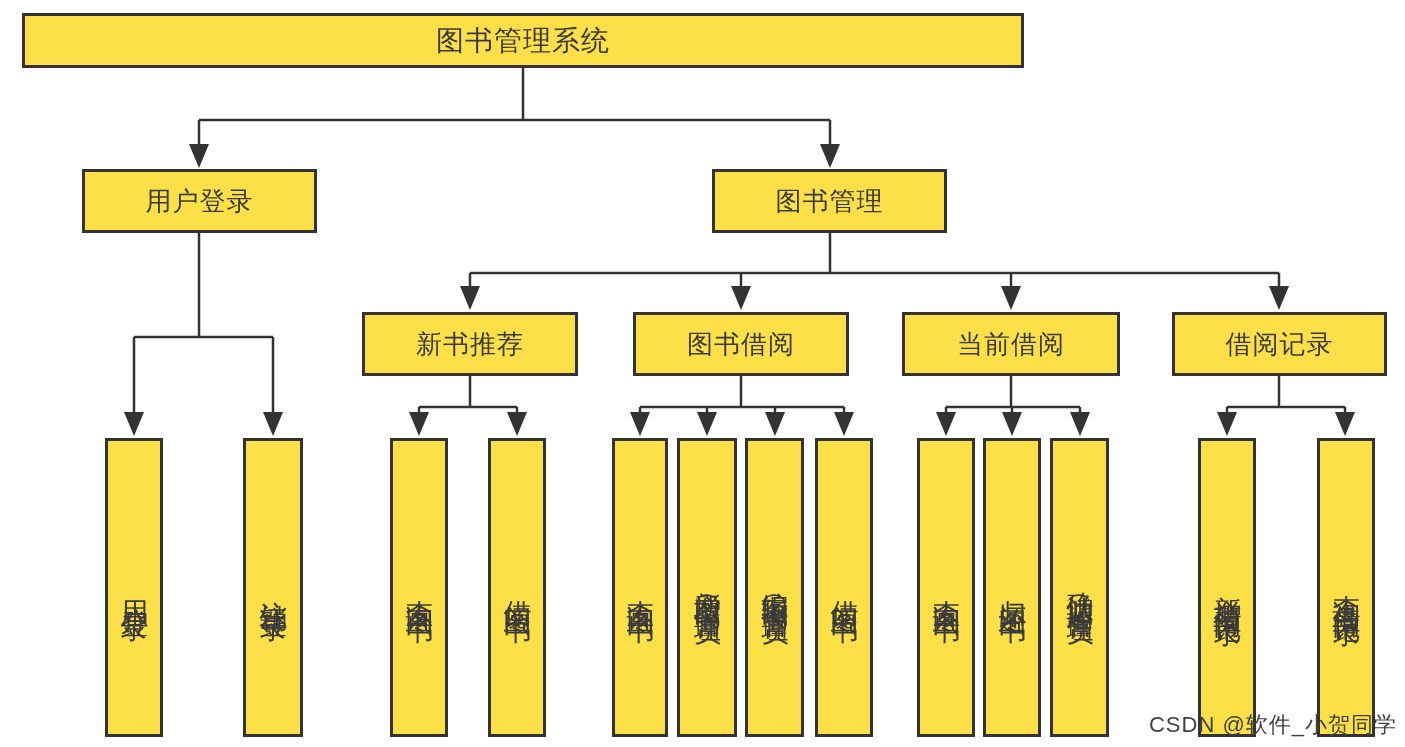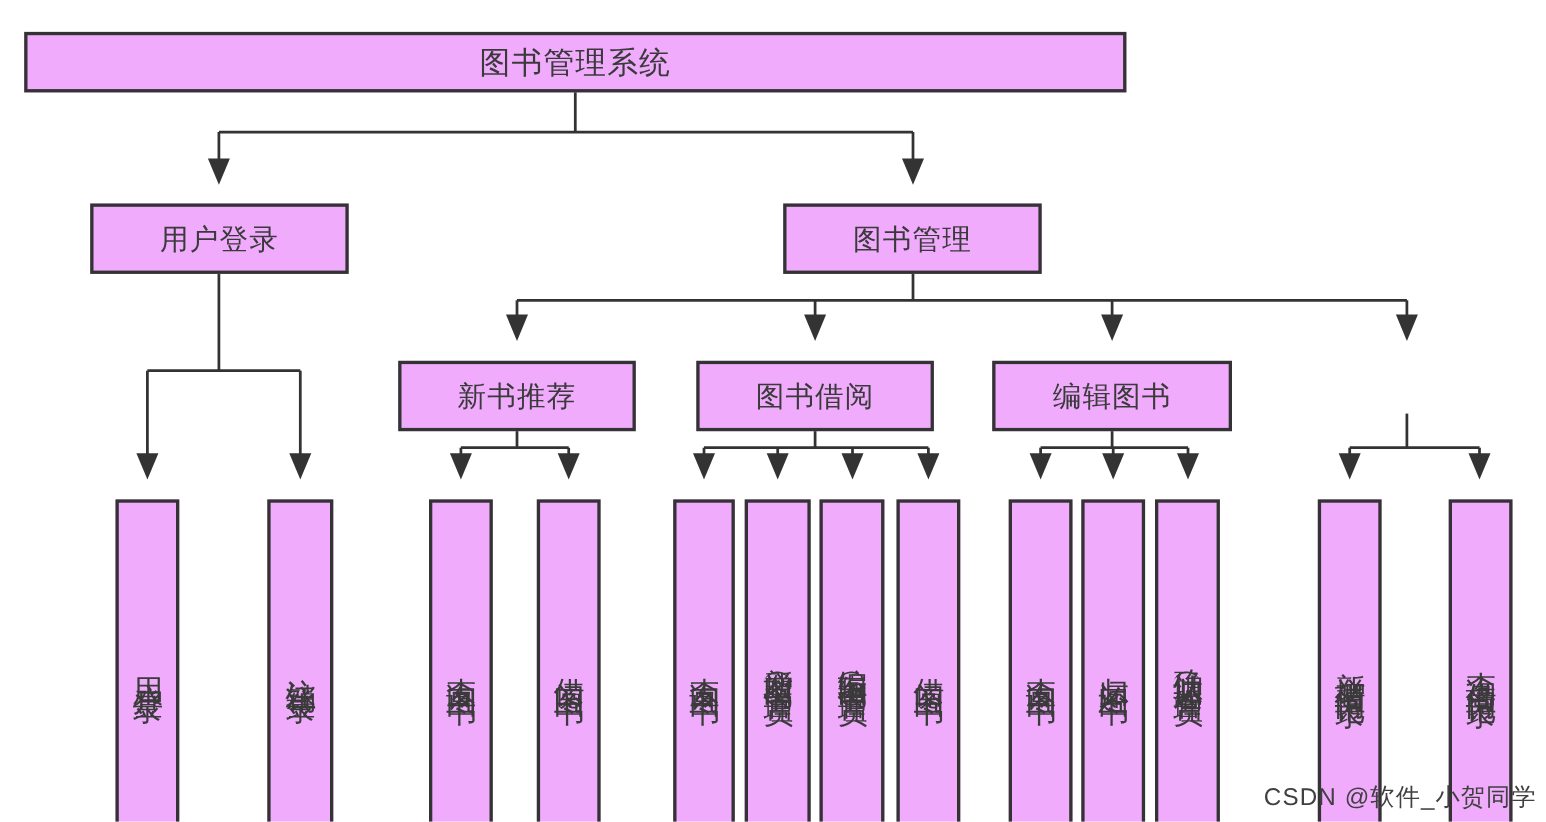--- a/index.html
+++ b/index.html
@@ -18,26 +18,25 @@
   .connectors {
     position: absolute;
     left: 0; top: 0;
     width: 1405px;
     height: 747px;
   }
   .node {
     position: absolute;
     box-sizing: border-box;
     border: 3px solid #333333;
-    background: #f0abfc;
+    background: #fde047;
     display: flex;
     align-items: center;
     justify-content: center;
     color: #3a3a3a;
-    margin-top: 16px;
   }
   .hlabel {
     font-size: 26px;
     letter-spacing: 1px;
     white-space: nowrap;
   }
   .root .hlabel {
     font-size: 28px;
   }
   .vlabel {
@@ -151,21 +150,24 @@
     <span class="hlabel">新书推荐</span>
   </div>
 
   <div class="node" style="left:712px; top:169px; width:235px; height:64px;">
     <span class="hlabel">图书管理</span>
   </div>
   <div class="node" style="left:633px; top:312px; width:216px; height:64px;">
     <span class="hlabel">图书借阅</span>
   </div>
   <div class="node" style="left:902px; top:312px; width:218px; height:64px;">
-    <span class="hlabel">编辑图书</span>
+    <span class="hlabel">当前借阅</span>
+  </div>
+  <div class="node" style="left:1172px; top:312px; width:215px; height:64px;">
+    <span class="hlabel">借阅记录</span>
   </div>
 
   <div class="node" style="left:105px; top:438px; width:58px; height:299px;">
     <span class="vlabel">用户登录</span>
   </div>
   <div class="node" style="left:243px; top:438px; width:60px; height:299px;">
     <span class="vlabel">注销登录</span>
   </div>
 
   <div class="node" style="left:390px; top:438px; width:58px; height:299px;">

